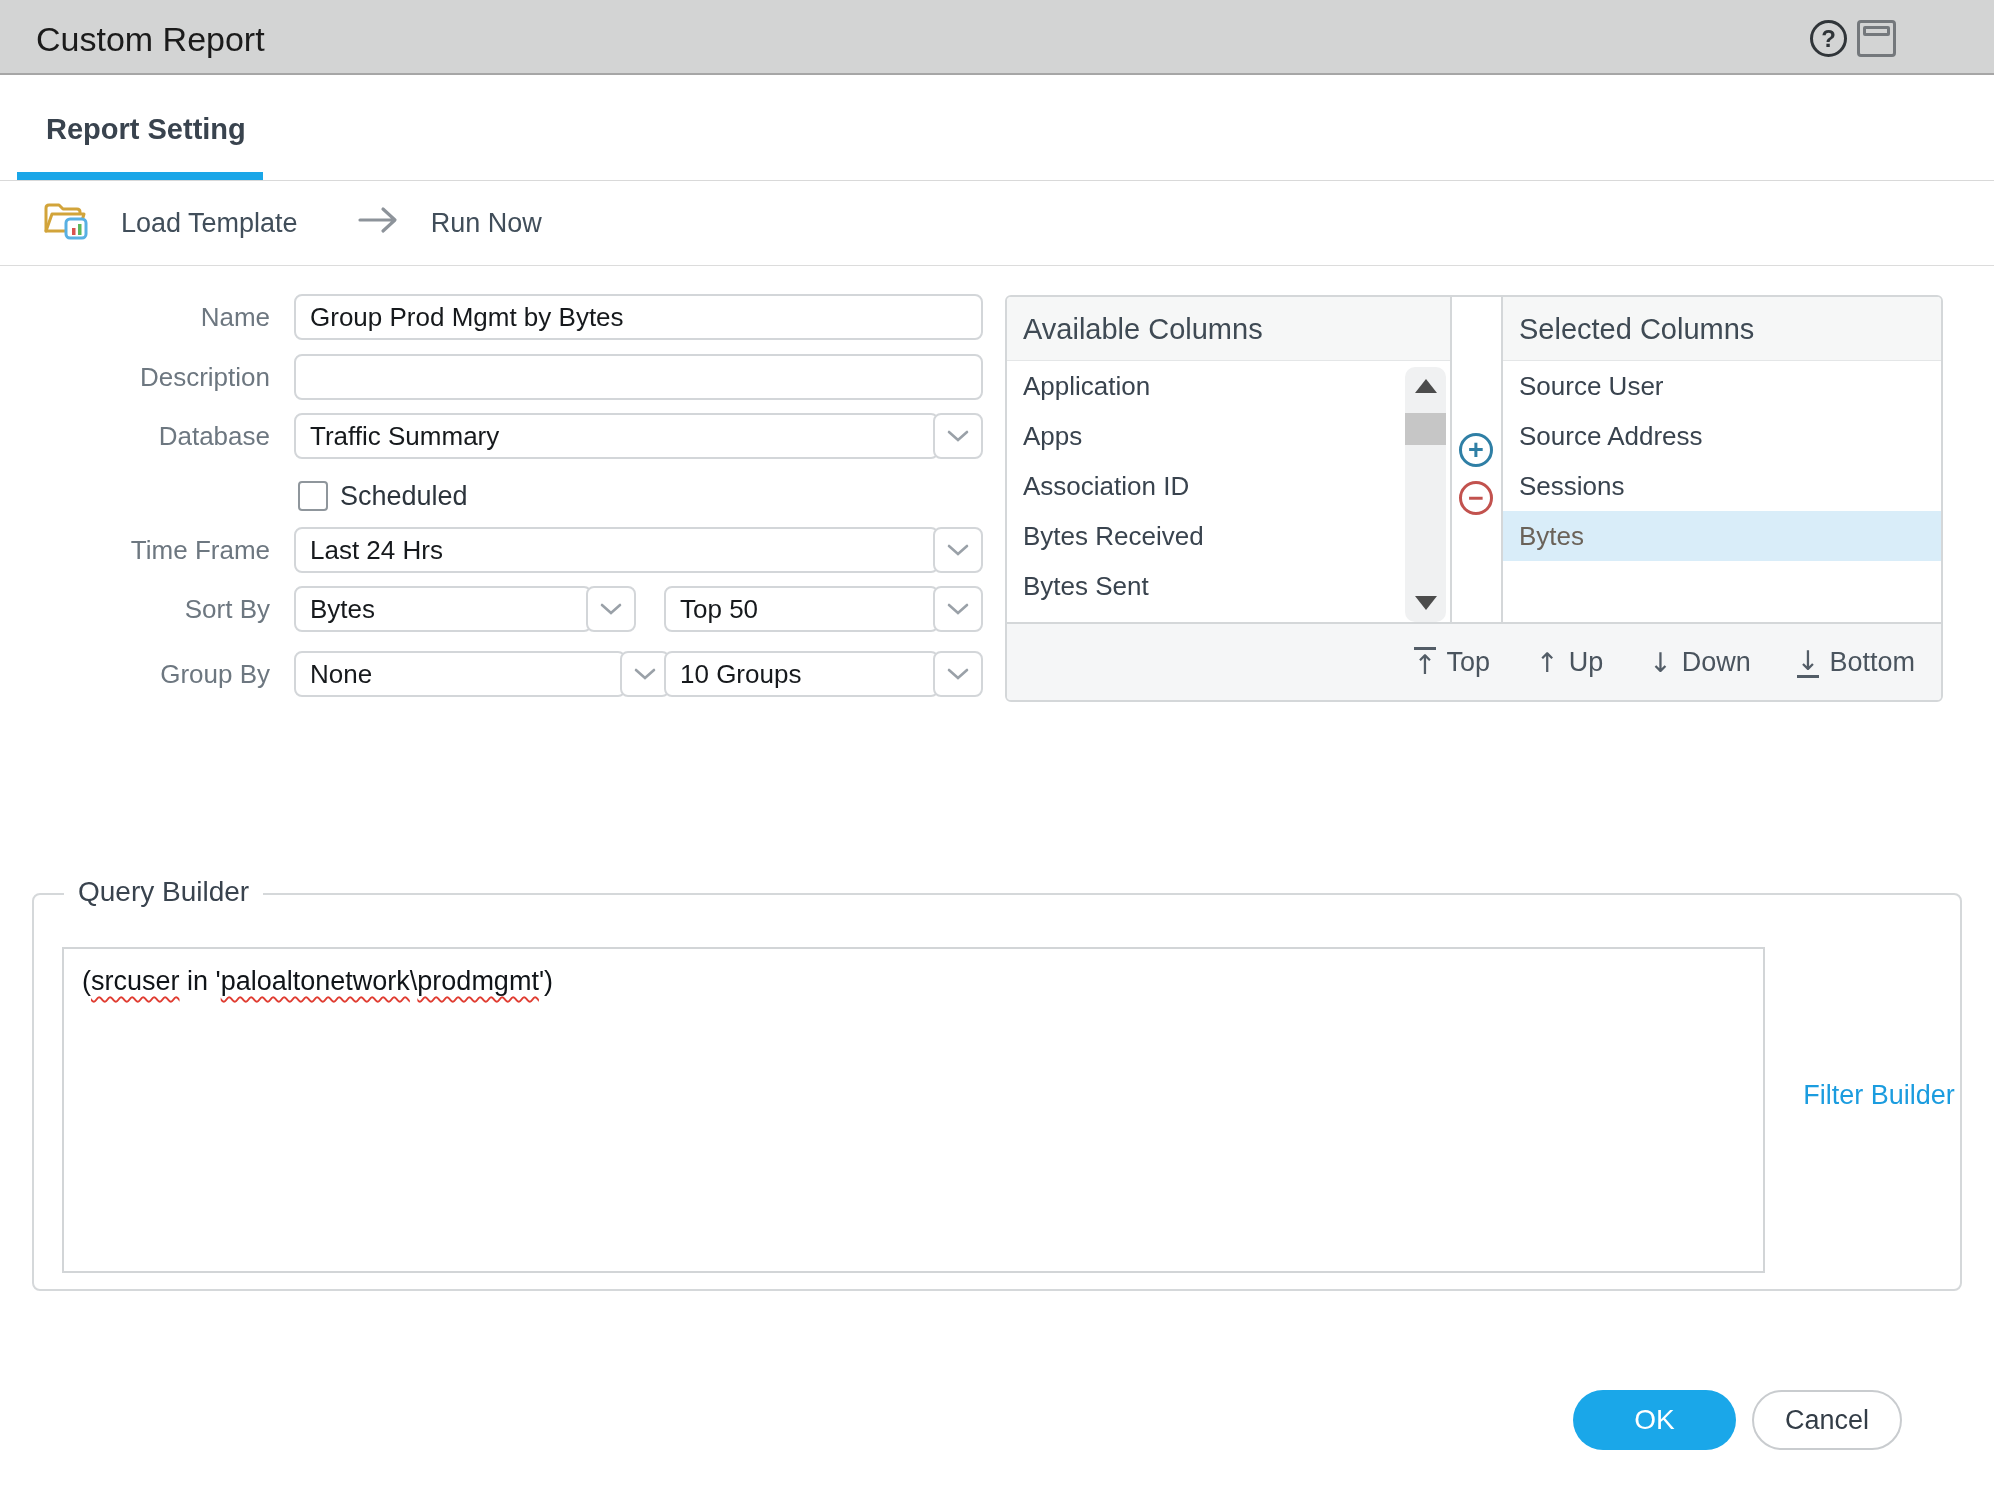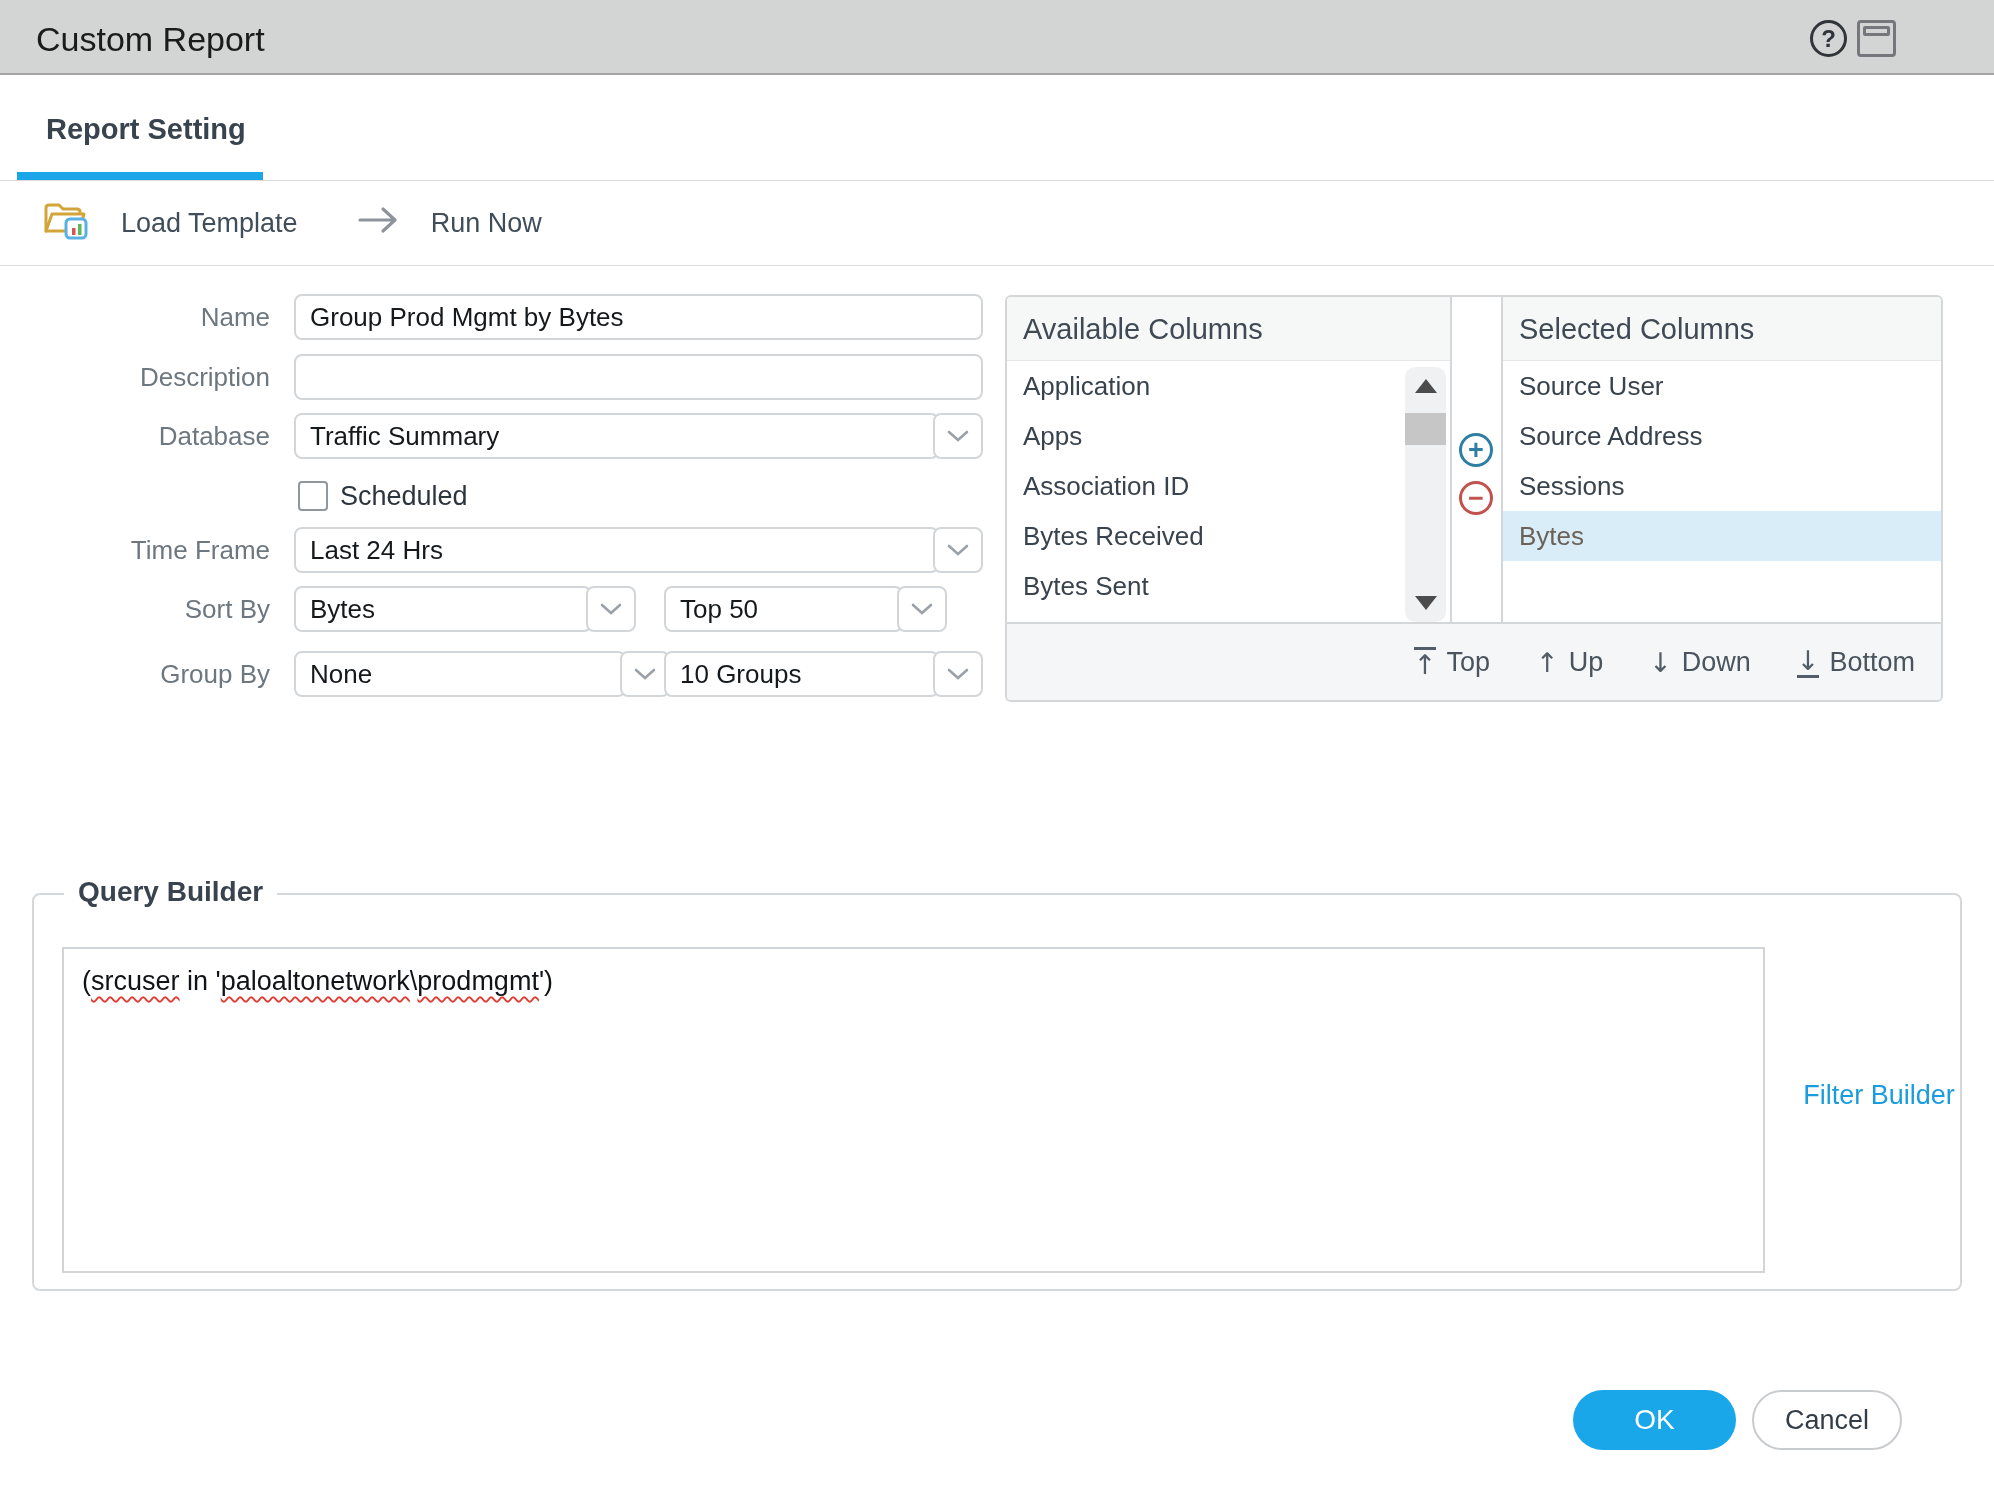--- a/index.html
+++ b/index.html
@@ -90,21 +90,21 @@
   .ord-btn { display:flex; align-items:center; gap:10px; font-size:27px; color:#4a545e; cursor:pointer; }
   .ord-ic { font-family:"DejaVu Sans",sans-serif; font-size:27px; color:#535d67; line-height:1;
             display:inline-block; }
   .ord-ic.bar-top { border-top:3px solid #535d67; padding-top:1px; }
   .ord-ic.bar-bottom { border-bottom:3px solid #535d67; padding-bottom:1px; }
 
   
   .qb { position:absolute; left:32px; top:893px; width:1930px; height:398px;
         border:2px solid #d5d8da; border-radius:8px; }
   .qb-legend { position:absolute; left:30px; top:-19px; background:#fff; padding:0 14px;
-        font-size:28px; font-weight:bold; color:#39434e; }
+        font-size:28px; font-weight:normal; color:#39434e; }
   .qb-text { position:absolute; left:28px; top:52px; width:1703px; height:326px;
         border:2px solid #d2d5d7; border-radius:0; padding:14px 18px; font-size:27px;
         color:#101418; line-height:36px; background:#fff; }
   .sq { text-decoration:underline; text-decoration-style:wavy; text-decoration-color:#e03c31;
         text-decoration-thickness:2px; text-underline-offset:6px; }
   .filter-builder { position:absolute; left:1745px; top:185px; width:200px; text-align:center;
         font-size:27px; color:#1b9cdf; cursor:pointer; }
 
   
   .ok-btn { position:absolute; left:1573px; top:1390px; width:163px; height:60px;
@@ -200,21 +200,21 @@
   <div class="frow" style="top:586px; width:983px;">
     <div class="flabel">Sort By</div>
     <div class="selwrap" style="left:294px; width:342px;">
       <div class="sel-main">Bytes</div>
       <div class="sel-trig">
         <svg class="chev" viewBox="0 0 22 14">
             <path d="M2 3 L11 11 L20 3" fill="none" stroke="#9aa1a8" stroke-width="2.6" stroke-linecap="round"></path>
           </svg>
       </div>
     </div>
-    <div class="selwrap" style="left:664px; width:283px;text-decoration:underline;">
+    <div class="selwrap" style="left:664px; width:319px;text-decoration:underline;">
       <div class="sel-main">Top 50</div>
       <div class="sel-trig">
         <svg class="chev" viewBox="0 0 22 14">
             <path d="M2 3 L11 11 L20 3" fill="none" stroke="#9aa1a8" stroke-width="2.6" stroke-linecap="round"></path>
           </svg>
       </div>
     </div>
   </div>
 
   <div class="frow" style="top:651px; width:983px;">

